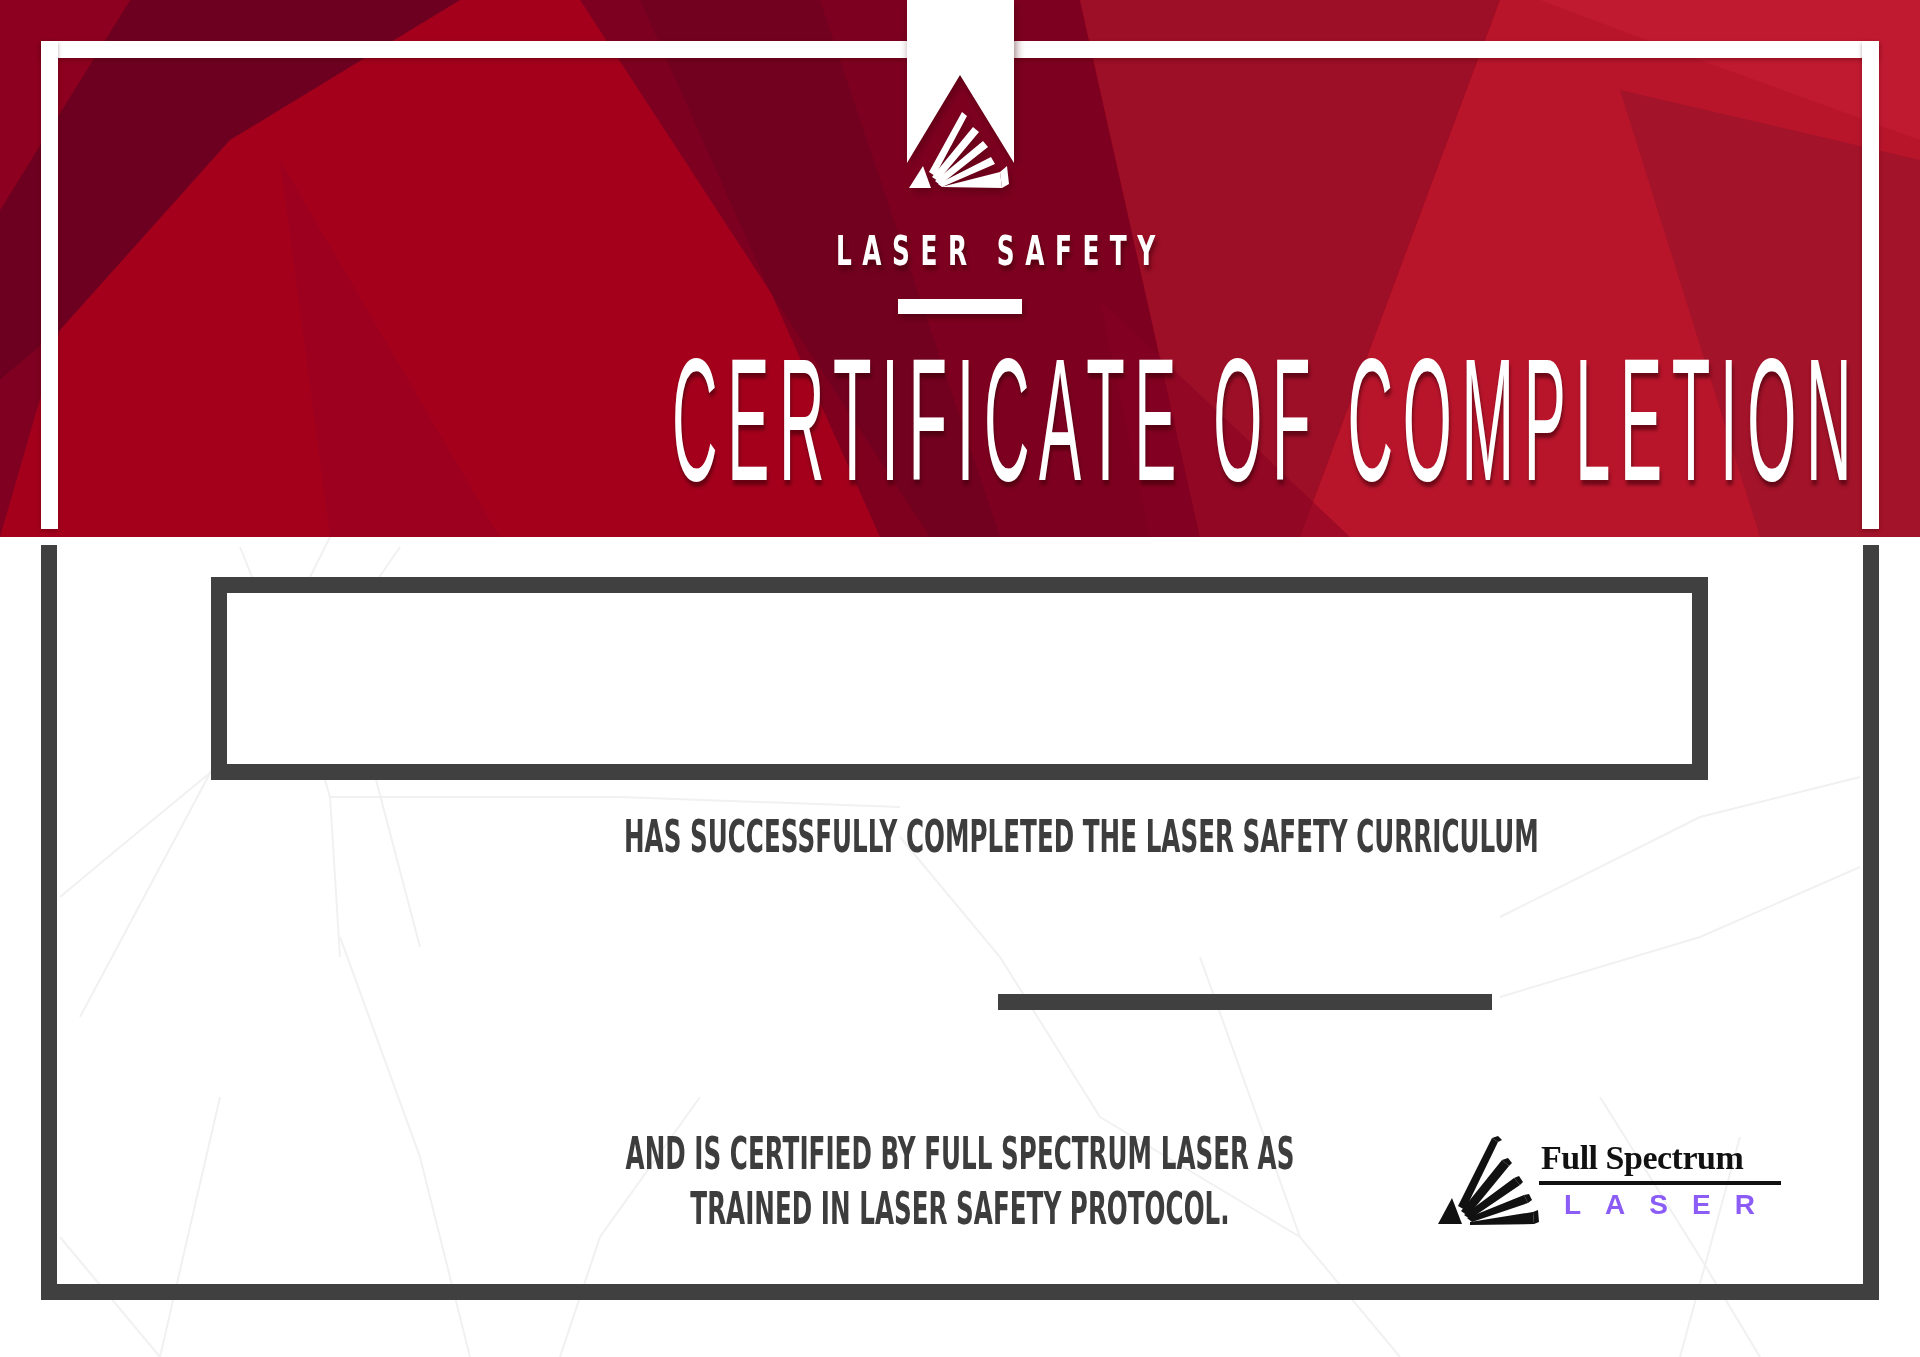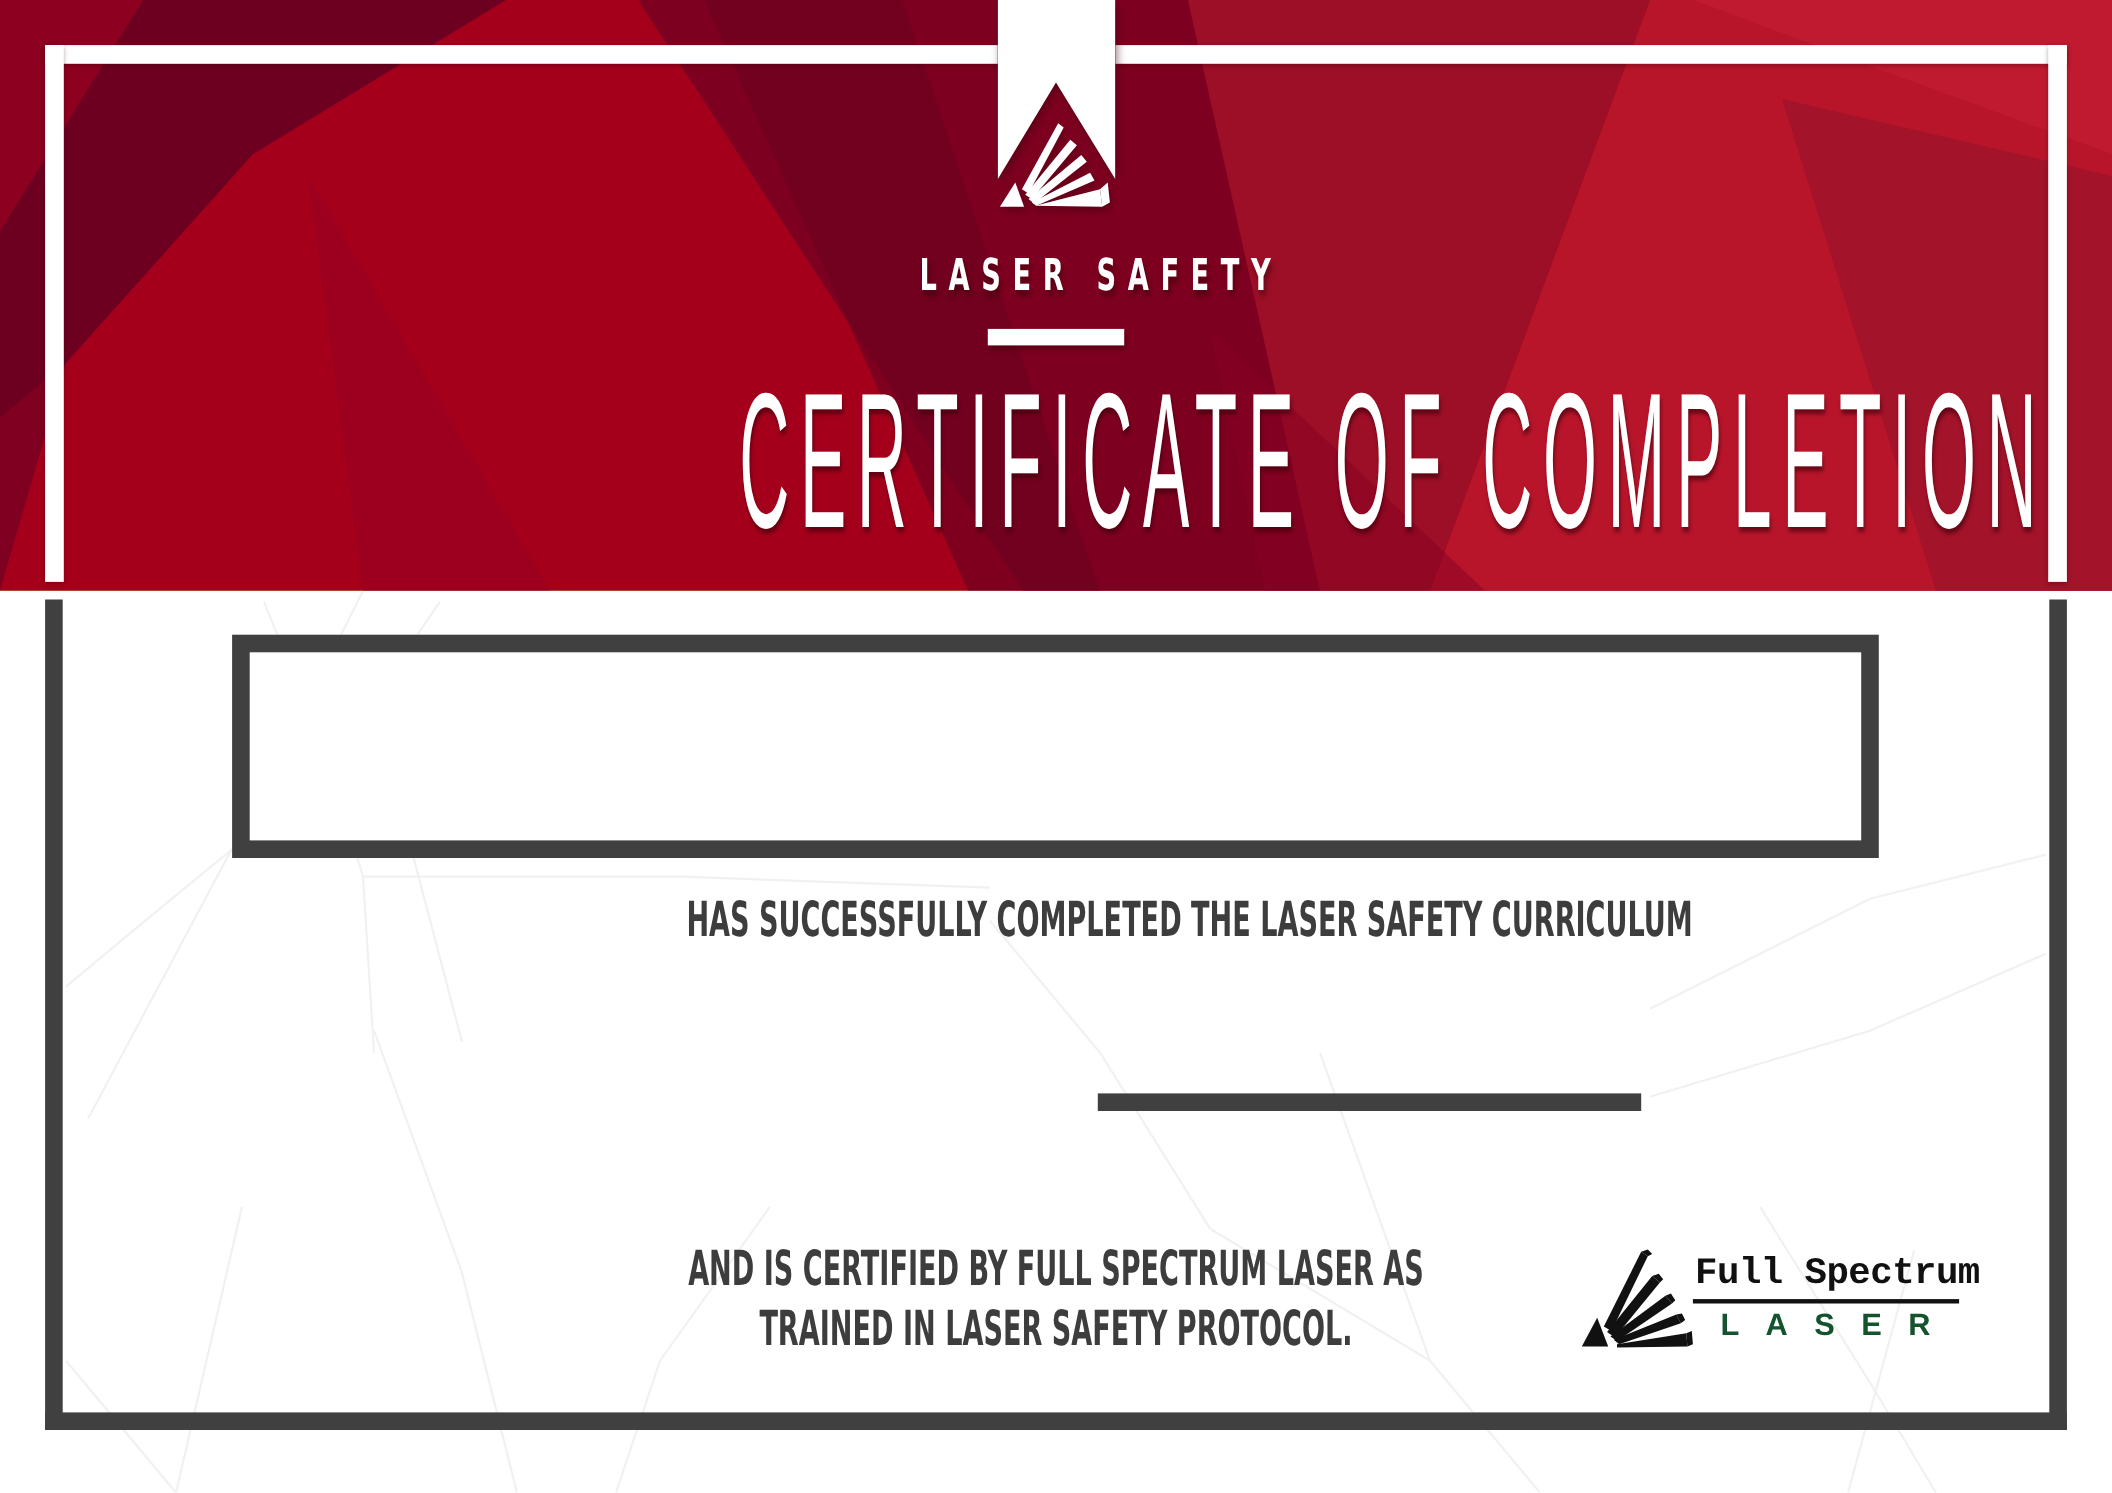--- a/index.html
+++ b/index.html
@@ -60,28 +60,28 @@
   }
   #certified-line2 {
     left: 360px; top: 1185px; width: 1200px; height: 48px; line-height: 48px;
     font-size: 44px; transform: scaleX(0.56);
   }
   #signature-line { left: 998px; top: 994px; width: 494px; height: 16px; background: #404040; }
   
   #fsl-logo { position: absolute; left: 1436px; top: 1132px; width: 345px; height: 94px; }
   #fsl-name {
     position: absolute; left: 105px; top: 6px; width: 240px; height: 40px;
-    font-family: Liberation Mono, monospace; font-weight: bold; font-size: 34px;
+    font-family: Liberation Serif, serif; font-weight: bold; font-size: 34px;
     color: #111; line-height: 40px; white-space: nowrap; letter-spacing: -0.5px;
   }
   #fsl-rule { position: absolute; left: 103px; top: 49px; width: 242px; height: 4px; background: #111; }
   #fsl-laser {
     position: absolute; left: 128px; top: 58px; width: 220px; height: 30px;
     font-family: "Liberation Sans", sans-serif; font-weight: bold; font-size: 28px;
-    color: #14532d; line-height: 30px; letter-spacing: 24px; white-space: nowrap;
+    color: #8b5cf6; line-height: 30px; letter-spacing: 24px; white-space: nowrap;
   }
 </style>
 </head>
 <body>
 
 <div id="header-band" class="abs">
   <svg class="bg" width="1920" height="537" viewBox="0 0 1920 537">
     <rect x="0" y="0" width="1920" height="537" fill="#a4001c"></rect>
     <polygon points="0,0 130,0 0,210" fill="#8d001f"></polygon>
     <polygon points="130,0 460,0 230,140 60,330 0,380 0,210" fill="#6d0020"></polygon>

